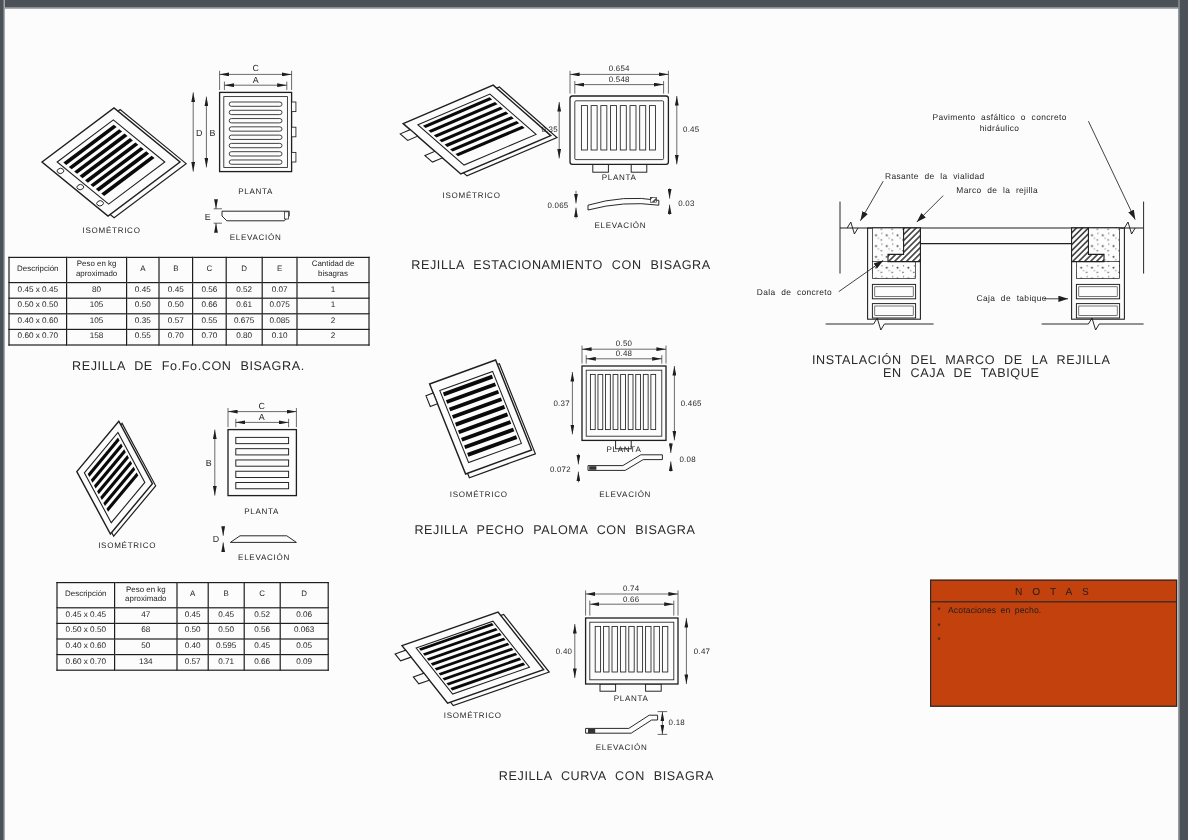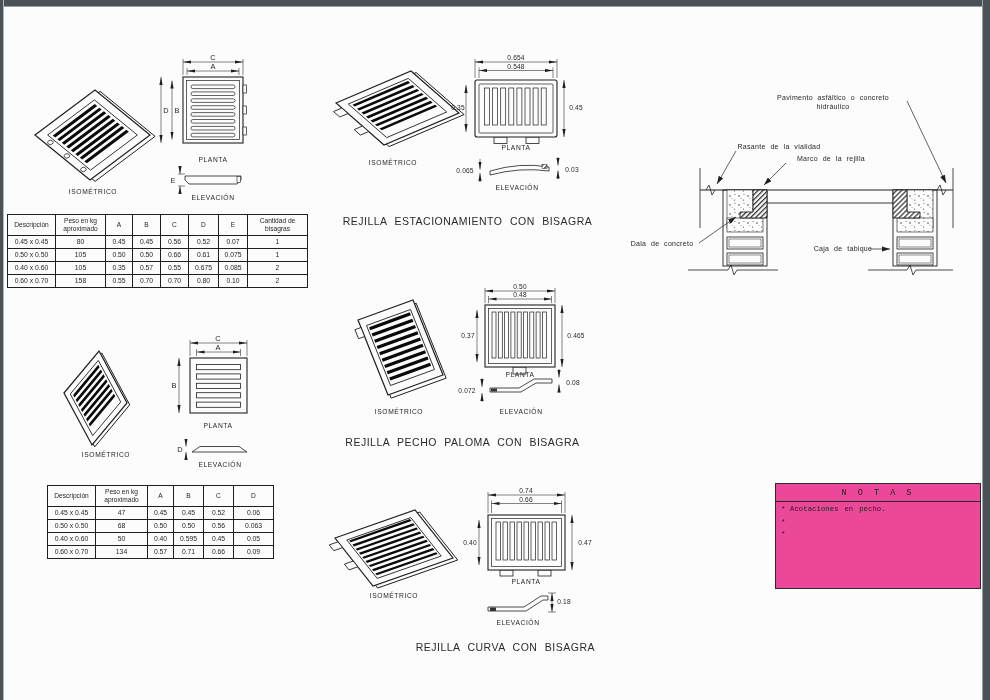--- a/index.html
+++ b/index.html
@@ -25,21 +25,21 @@
   .cadtable { position:absolute; border-collapse:collapse; background:#fcfcfc; table-layout:fixed; }
   .cadtable th, .cadtable td {
     border:1px solid #1f1f1f; font-weight:400; text-align:center;
     font-size:6.8px; line-height:1.15; padding:0 1px; overflow:hidden;
   }
   .cadtable th { height:20px; font-size:6.6px; }
   .cadtable td { height:12px; }
 
   #notas-box {
     position:absolute; left:775px; top:483px; width:206px; height:106px;
-    border:1px solid #2a2a2a; background:#ec4899; box-sizing:border-box;font-family:Liberation Mono, monospace;
+    border:1px solid #2a2a2a; background:#c2410c; box-sizing:border-box;
   }
   #notas-title {
     text-align:center; font-size:8.5px; letter-spacing:3px; padding:4px 0 3px 0;
     border-bottom:1px solid #2a2a2a;
   }
   .nota-item { display:flex; padding:2px 6px 0 5px; }
   .nota-bullet { width:9px; flex:none; font-size:7.4px; line-height:1.45; }
   .nota-text  { font-size:7.2px; line-height:1.42; letter-spacing:0.1px; word-spacing:1.5px; text-align:justify; }
 </style>
 </head>
@@ -204,20 +204,21 @@
           <td>158</td>
           <td>0.55</td>
           <td>0.70</td>
           <td>0.70</td>
           <td>0.80</td>
           <td>0.10</td>
           <td>2</td>
         </tr>
       </tbody>
     </table>
+  <div class="cad-title" style="left:7px; top:299px; width:300px;">REJILLA DE Fo.Fo.CON BISAGRA.</div>
 
   <svg class="sec" style="left:40px; top:330px;" width="260" height="145" viewBox="0 0 260 145">
     <g transform="matrix(0.35,-0.42,0.28,0.52,24,63)">
       <rect x="3" y="6" width="100" height="100" fill="#fcfcfc" stroke="#1f1f1f" stroke-width="1" vector-effect="non-scaling-stroke"></rect>
       <rect x="0" y="0" width="100" height="100" fill="#fcfcfc" stroke="#1f1f1f" stroke-width="1.2" vector-effect="non-scaling-stroke"></rect>
       <rect x="10" y="10" width="80" height="80" fill="#fcfcfc" stroke="#1f1f1f" stroke-width="0.9" vector-effect="non-scaling-stroke"></rect>
       <g fill="#0a0a0a">
         <rect x="14" y="15" width="72" height="4.8"></rect>
           <rect x="14" y="24.3" width="72" height="4.8"></rect>
         <rect x="14" y="33.6" width="72" height="4.8"></rect>
@@ -561,20 +562,24 @@
         <line x1="250" y1="164" x2="270" y2="164" marker-end="url(#lead)"></line>
       </g>
     </g>
     <text class="anntext" x="213" y="15" text-anchor="middle">Pavimento asfáltico o concreto</text>
     <text class="anntext" x="213" y="24" text-anchor="middle">hidráulico</text>
     <text class="anntext" x="159" y="64" text-anchor="middle">Rasante de la vialidad</text>
     <text class="anntext" x="211" y="76" text-anchor="middle">Marco de la rejilla</text>
     <text class="anntext" x="42" y="161" text-anchor="middle">Dala de concreto</text>
     <text class="anntext" x="223" y="166" text-anchor="middle">Caja de tabique</text>
   </svg>
+  <div class="cad-title" style="left:620px; top:295px; width:362px; line-height:11px;">
+    <div>INSTALACIÓN DEL MARCO DE LA REJILLA</div>
+    <div>EN CAJA DE TABIQUE</div>
+  </div>
 
   <div id="notas-box">
     <div id="notas-title">N O T A S</div>
     <div class="nota-item">
       <span class="nota-bullet">*</span>
       <span class="nota-text">Acotaciones en pecho.</span>
     </div>
     <div class="nota-item">
       <span class="nota-bullet">*</span>
     </div>

